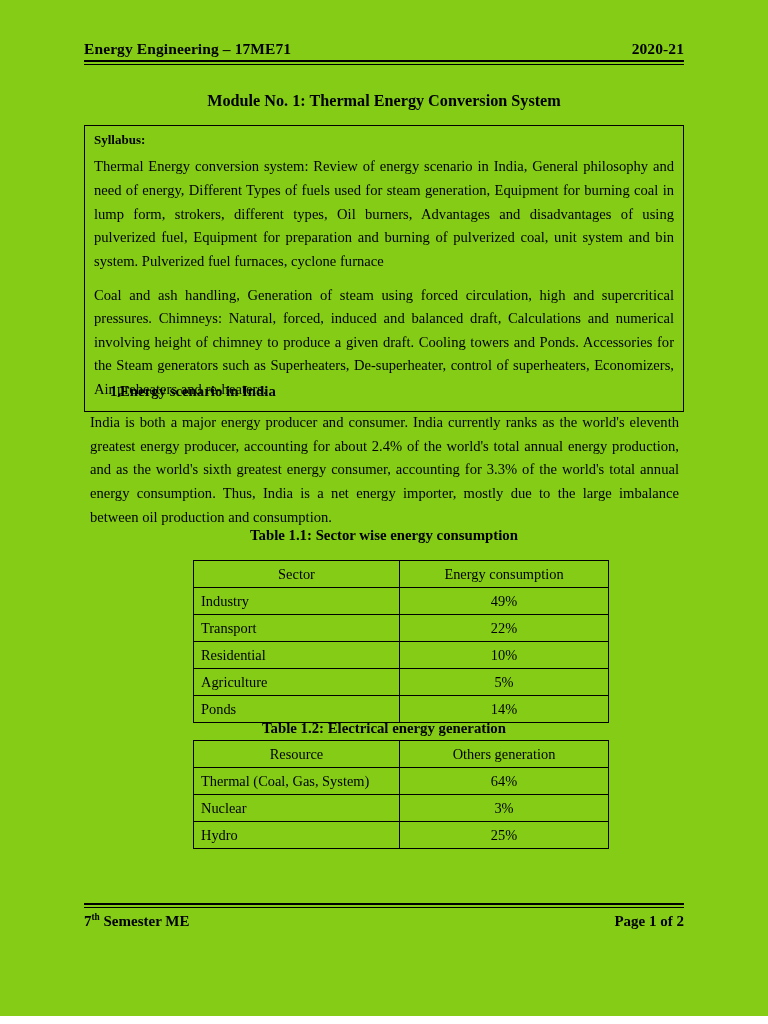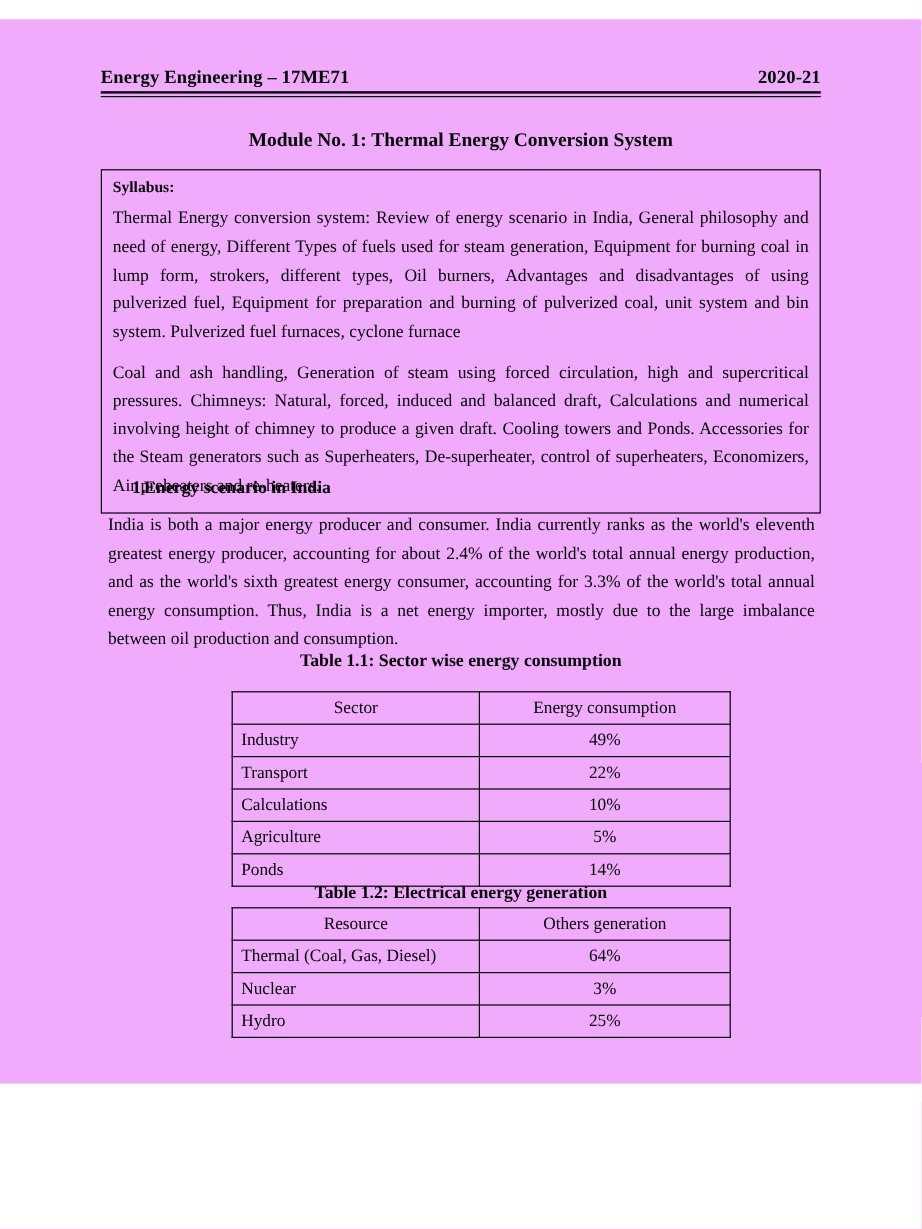--- a/index.html
+++ b/index.html
@@ -10,23 +10,23 @@
   }
   body {
     font-family: "Liberation Serif", "DejaVu Serif", serif;
     color: #000000;
     -webkit-font-smoothing: antialiased;
   }
 
   .page {
     position: relative;
     width: 768px;
-    height: 887px;
-    margin: 16px auto;
-    background: #f0abfc;
+    height: 1016px;
+    margin: 0 auto;
+    background: #84cc16;
     box-sizing: border-box;
     overflow: hidden;
   }
 
   
   .page-header {
     position: absolute;
     left: 84px;
     top: 40px;
     width: 600px;
@@ -215,21 +215,21 @@
     <tbody>
       <tr>
         <td class="col-label">Industry</td>
         <td class="col-value">49%</td>
       </tr>
       <tr>
         <td class="col-label">Transport</td>
         <td class="col-value">22%</td>
       </tr>
       <tr>
-        <td class="col-label">Calculations</td>
+        <td class="col-label">Residential</td>
         <td class="col-value">10%</td>
       </tr>
       <tr>
         <td class="col-label">Agriculture</td>
         <td class="col-value">5%</td>
       </tr>
       <tr>
         <td class="col-label">Ponds</td>
         <td class="col-value">14%</td>
       </tr>
@@ -239,21 +239,21 @@
   <div class="table-caption" id="caption-2">Table 1.2: Electrical energy generation</div>
   <table class="data-table" id="table-2">
     <thead>
       <tr>
         <td class="col-label">Resource</td>
         <td class="col-value">Others generation</td>
       </tr>
     </thead>
     <tbody>
       <tr>
-        <td class="col-label">Thermal (Coal, Gas, Diesel)</td>
+        <td class="col-label">Thermal (Coal, Gas, System)</td>
         <td class="col-value">64%</td>
       </tr>
       <tr>
         <td class="col-label">Nuclear</td>
         <td class="col-value">3%</td>
       </tr>
       <tr>
         <td class="col-label">Hydro</td>
         <td class="col-value">25%</td>
       </tr>

